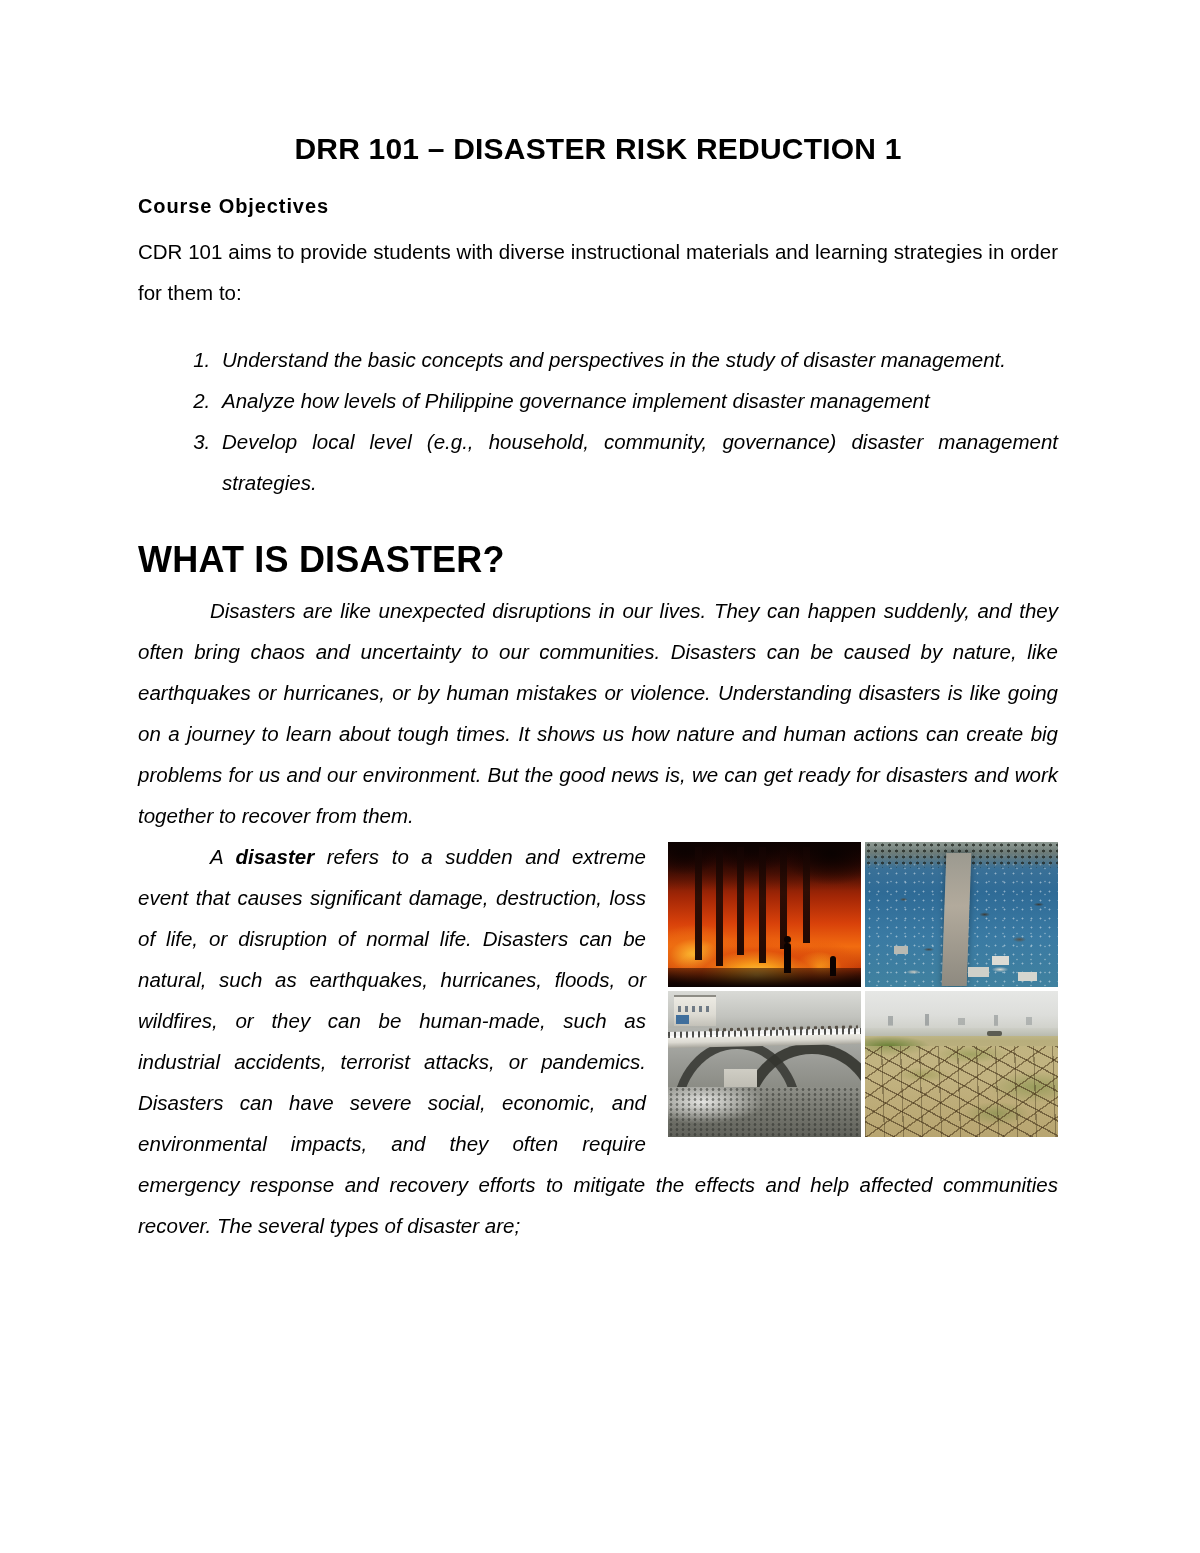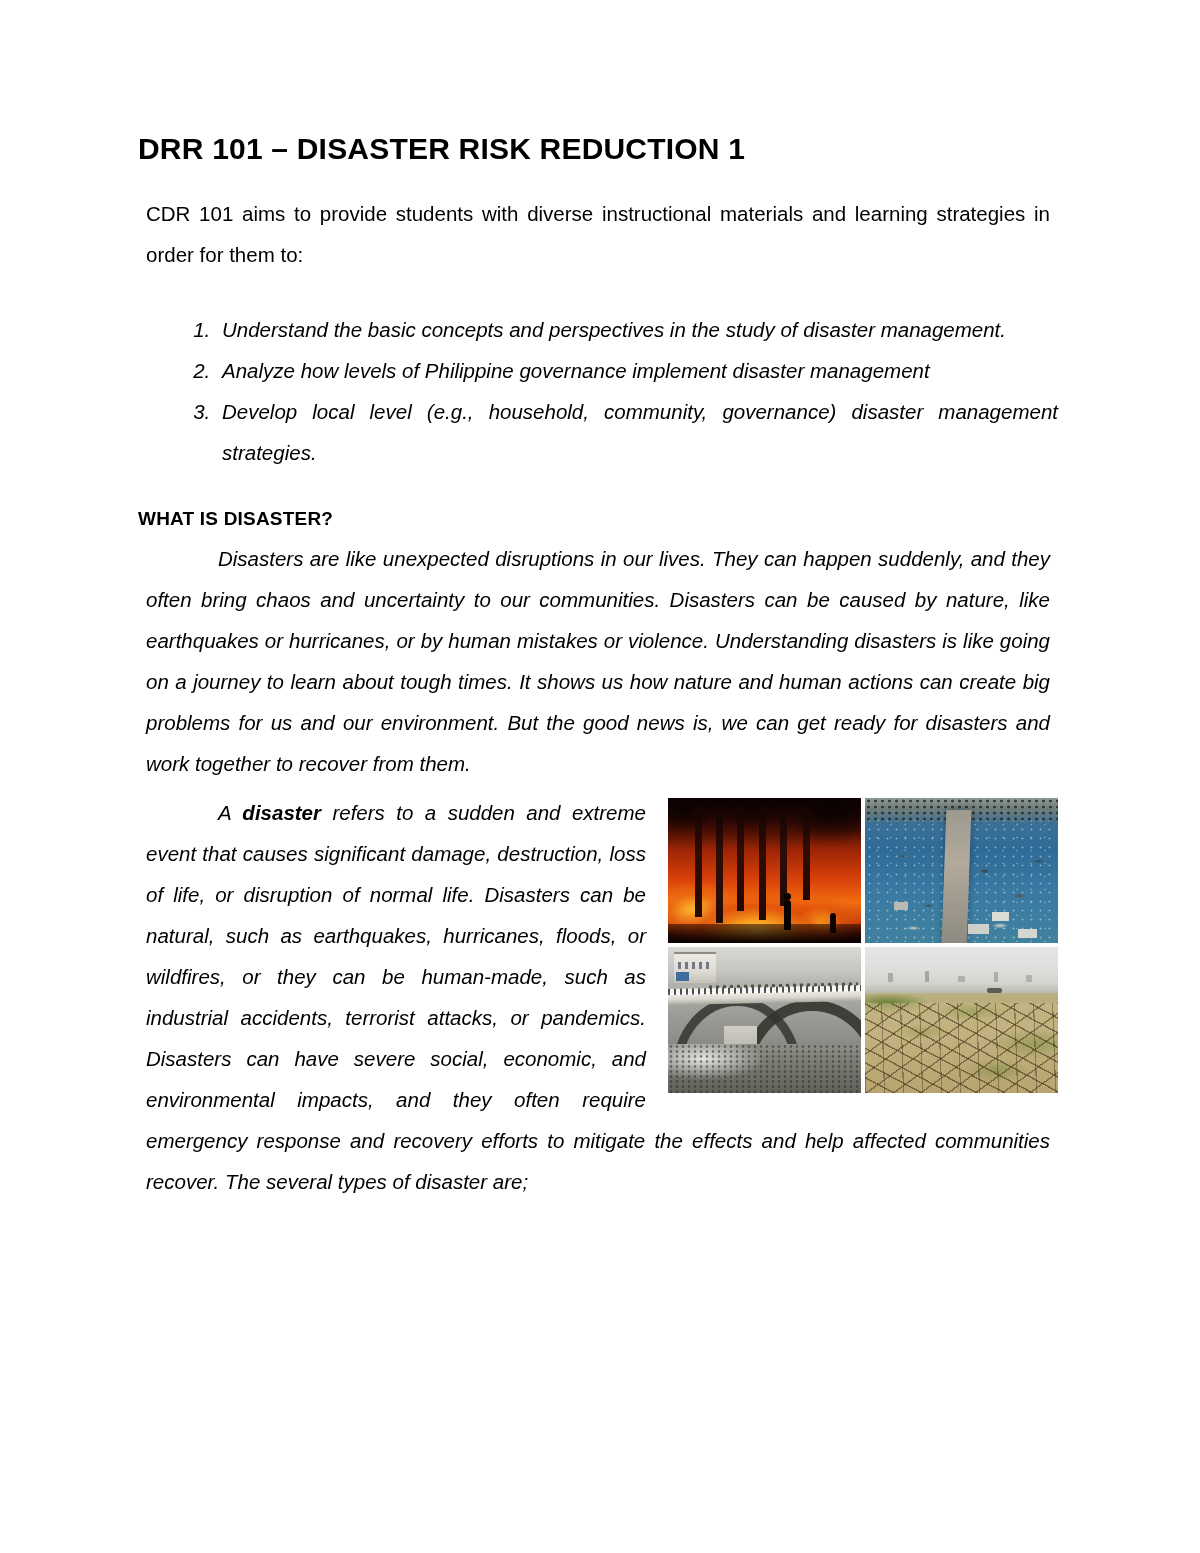--- a/index.html
+++ b/index.html
@@ -16,37 +16,38 @@
     width: 1200px;
     height: 1553px;
     background: #ffffff;
     box-sizing: border-box;
     padding: 132px 142px 0 138px;
     overflow: hidden;
   }
   .doc-title {
     font-size: 30px;
     font-weight: bold;
+    text-align: center;
     letter-spacing: 0.2px;
     margin: 0 0 26px 0;
     line-height: 1.15;
   }
   .subhead {
     font-size: 20px;
     font-weight: bold;
     letter-spacing: 0.9px;
     margin: 0 0 12px 0;
     line-height: 1.3;
   }
   .para {
     font-size: 20.5px;
     line-height: 2.0;
     text-align: justify;
     text-justify: inter-word;
-    margin: 8px;
+    margin: 0;
   }
   .para.indent {
     text-indent: 72px;
     font-style: italic;
   }
   .spacer-sm { height: 26px; }
   .spacer-md { height: 34px; }
 
   ol.objectives {
     margin: 0;
@@ -56,21 +57,21 @@
     list-style-position: outside;
   }
   ol.objectives li {
     text-align: justify;
     text-justify: inter-word;
     padding-left: 6px;
     margin: 0;
     font-style: italic;
   }
   .section-head {
-    font-size: 19px;
+    font-size: 36px;
     font-weight: bold;
     letter-spacing: 0.2px;
     margin: 0 0 8px 0;
     line-height: 1.25;
   }
 
   
   .image-grid {
     float: right;
     width: 390px;
@@ -376,20 +377,21 @@
   }
   .clearfix::after { content: ""; display: table; clear: both; }
 </style>
 </head>
 <body>
 
 <div class="page">
 
   <h1 class="doc-title">DRR 101 – DISASTER RISK REDUCTION 1</h1>
 
+  <div class="subhead">Course Objectives</div>
 
   <p class="para">CDR 101 aims to provide students with diverse instructional materials and learning strategies in order for them to:</p>
 
   <div class="spacer-sm"></div>
 
   <ol class="objectives">
     <li>Understand the basic concepts and perspectives in the study of disaster management.</li>
     <li>Analyze how levels of Philippine governance implement disaster management</li>
     <li>Develop local level (e.g., household, community, governance) disaster management strategies.</li>
   </ol>

